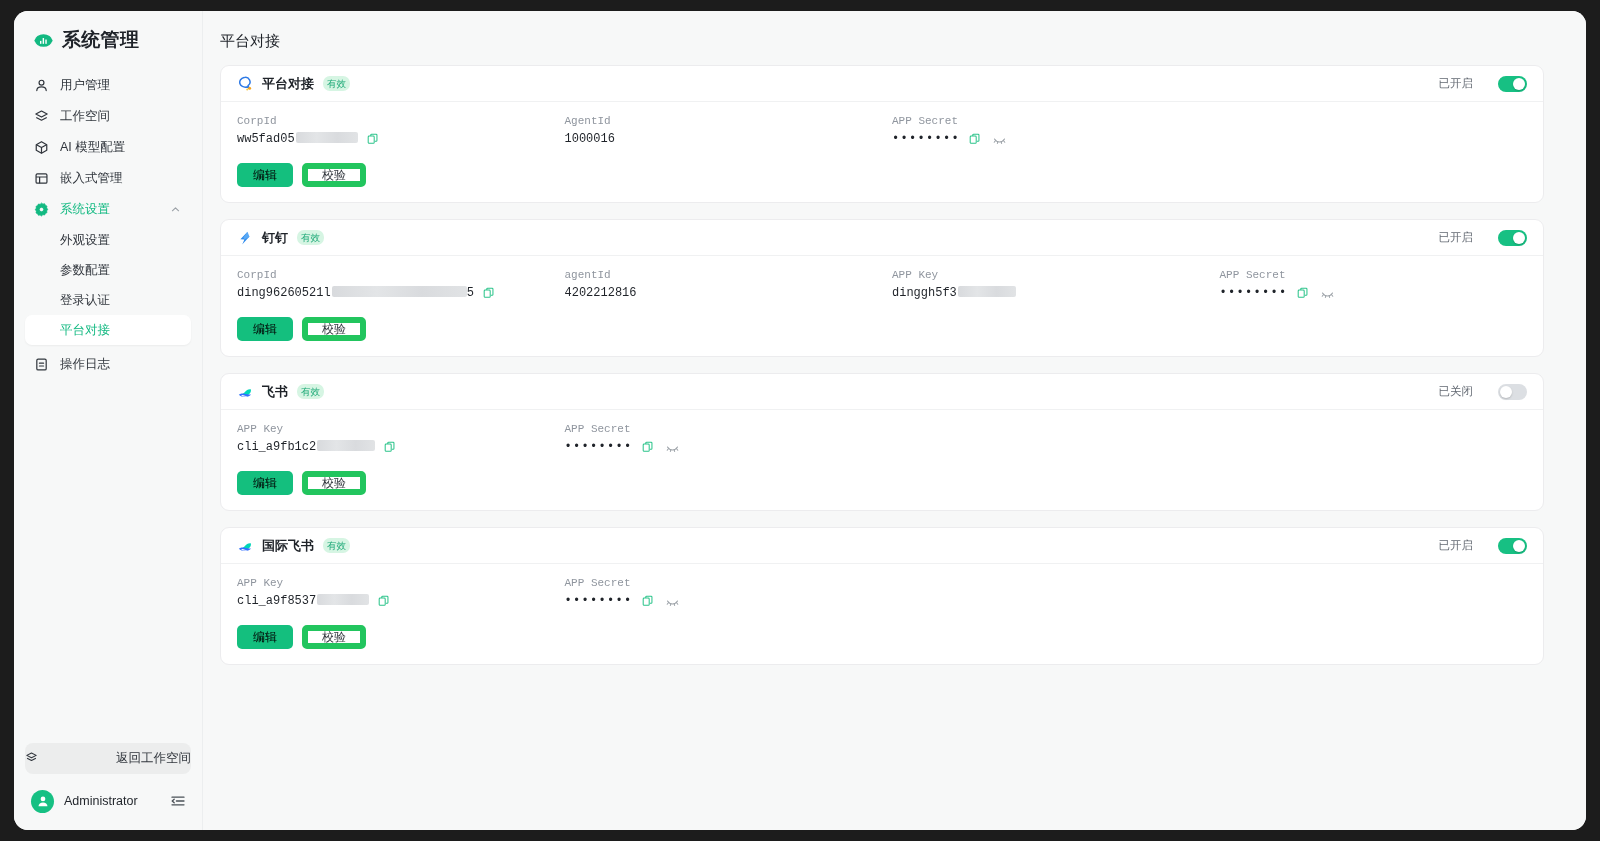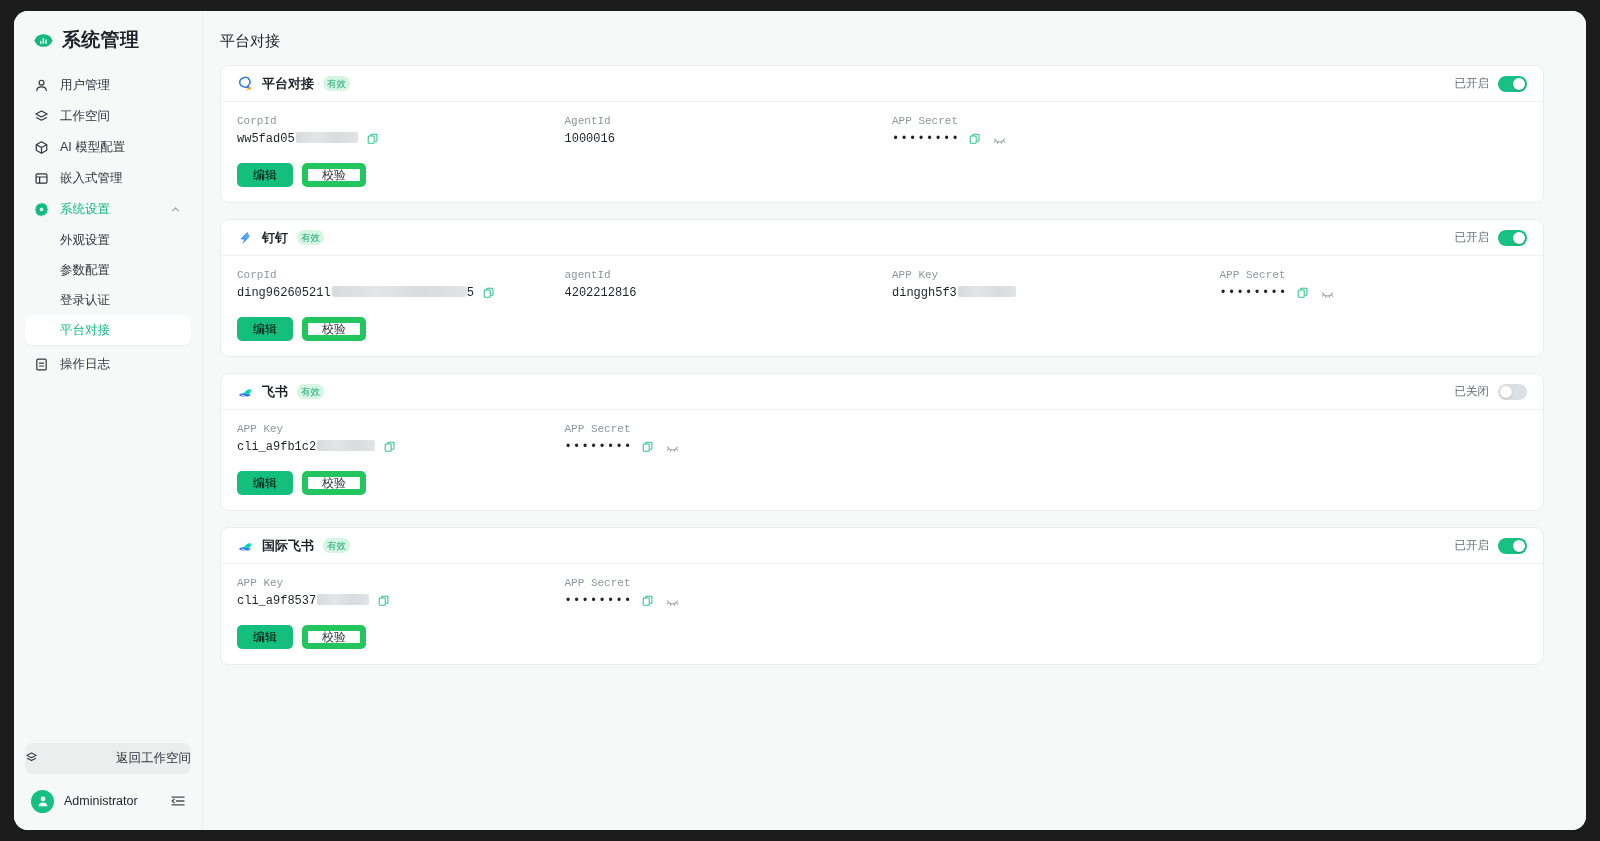--- a/index.html
+++ b/index.html
@@ -100,21 +100,21 @@
     border-bottom: 1px solid #f0f1f2;
   }
   .platform-icon { width: 16px; height: 16px; flex: none; margin-right: 9px; }
   .platform-name { font-size: 13px; font-weight: bold; color: #1f2329; }
   .badge {
     margin-left: 9px;
     background: #d6f5e3; color: #17a673;
     font-size: 9.5px; line-height: 1;
     padding: 3px 4px; border-radius: 7px;
   }
-  .toggle-wrap { margin-left: auto; display: flex; align-items: center; gap: 9px; }
+  .toggle-wrap { margin-left: auto; display: flex; align-items: center; gap: 25px; }
   .toggle-label { font-size: 11.5px; color: #646a73; }
   .switch {
     width: 29px; height: 16px; border-radius: 9px;
     background: #17c083; position: relative; cursor: pointer; flex: none;
   }
   .switch.off { background: #dcdfe3; }
   .switch .knob {
     position: absolute; top: 2px; left: 15px;
     width: 12px; height: 12px; border-radius: 50%;
     background: #fff; box-shadow: 0 1px 2px rgba(0,0,0,.18);

